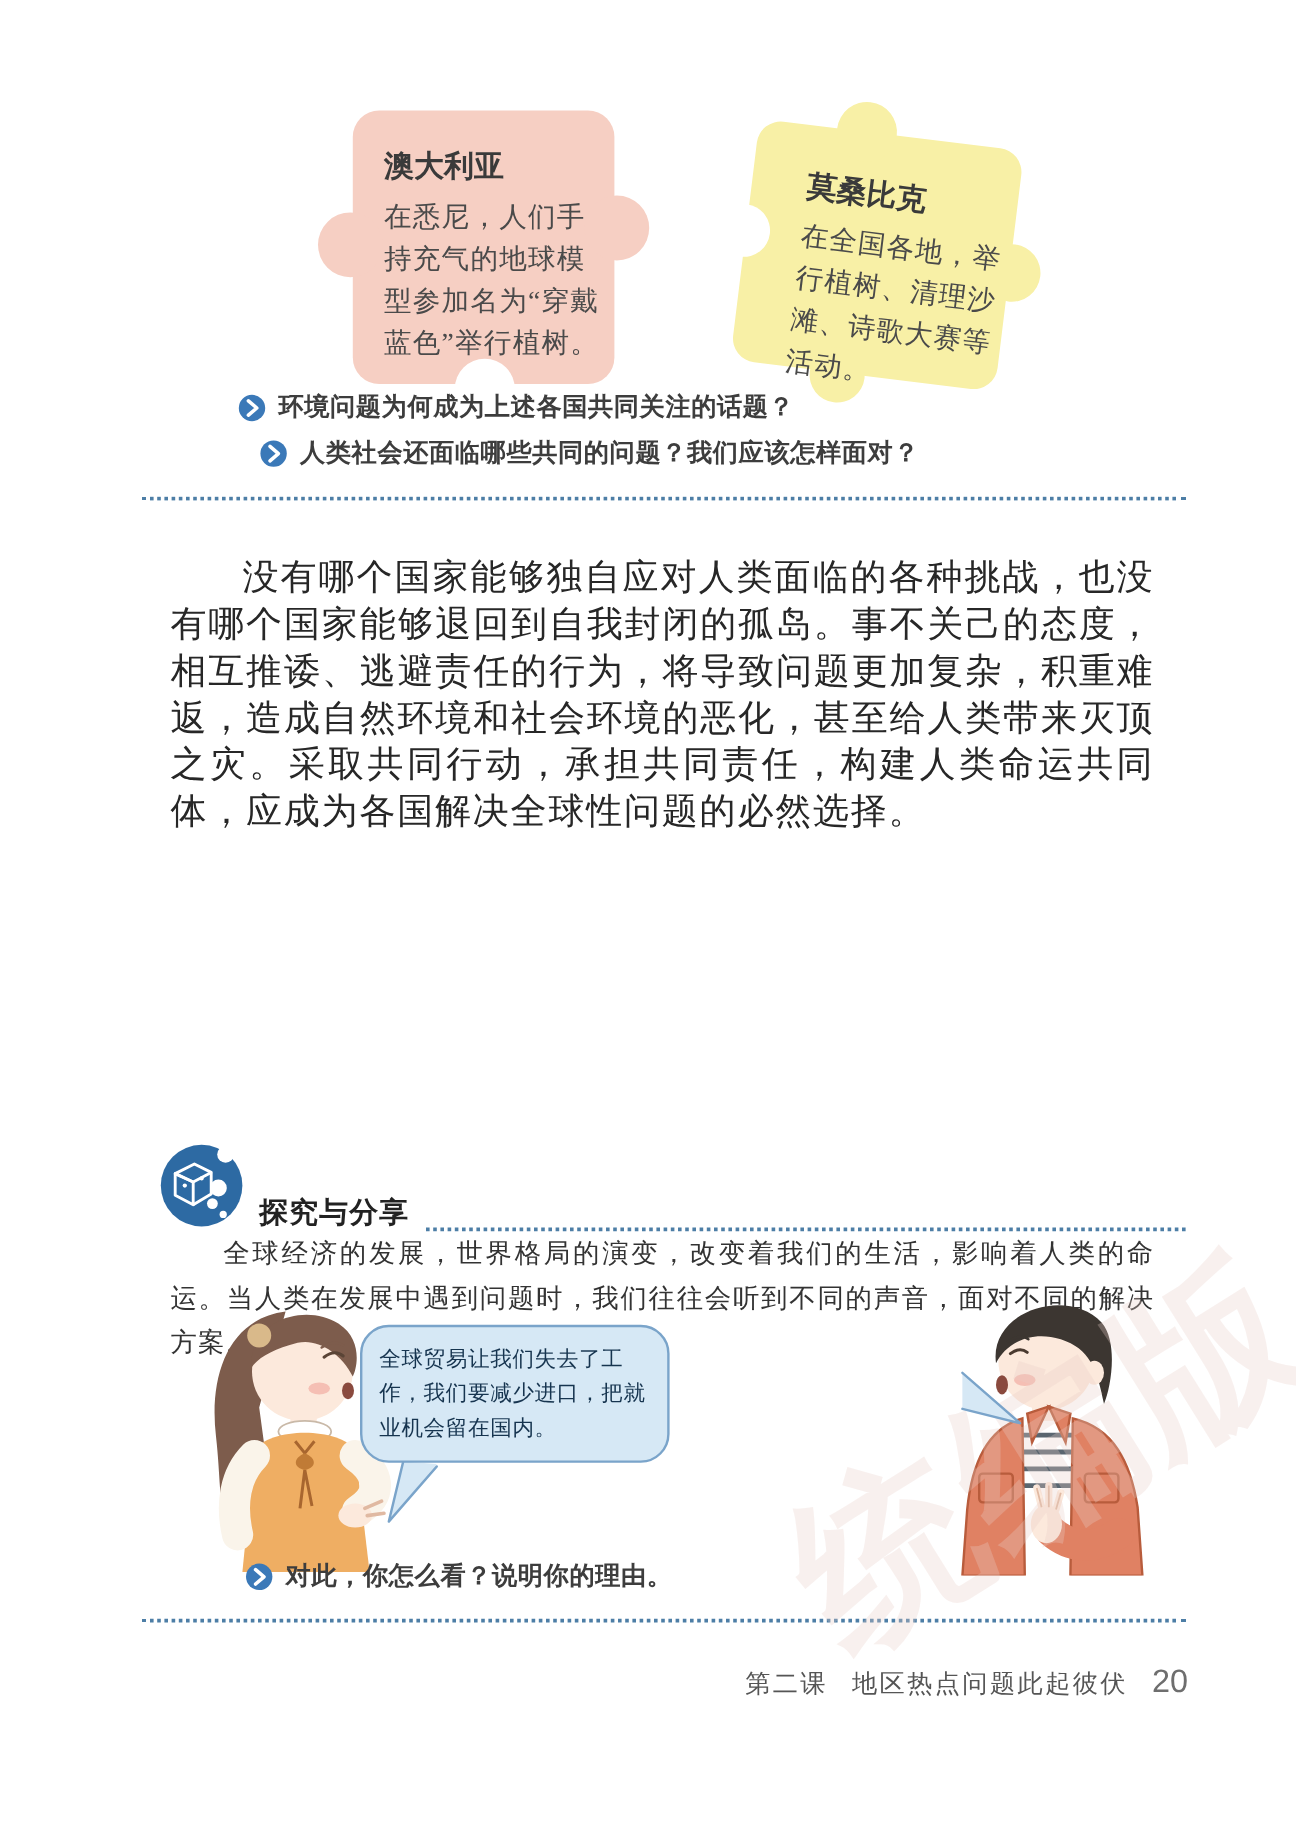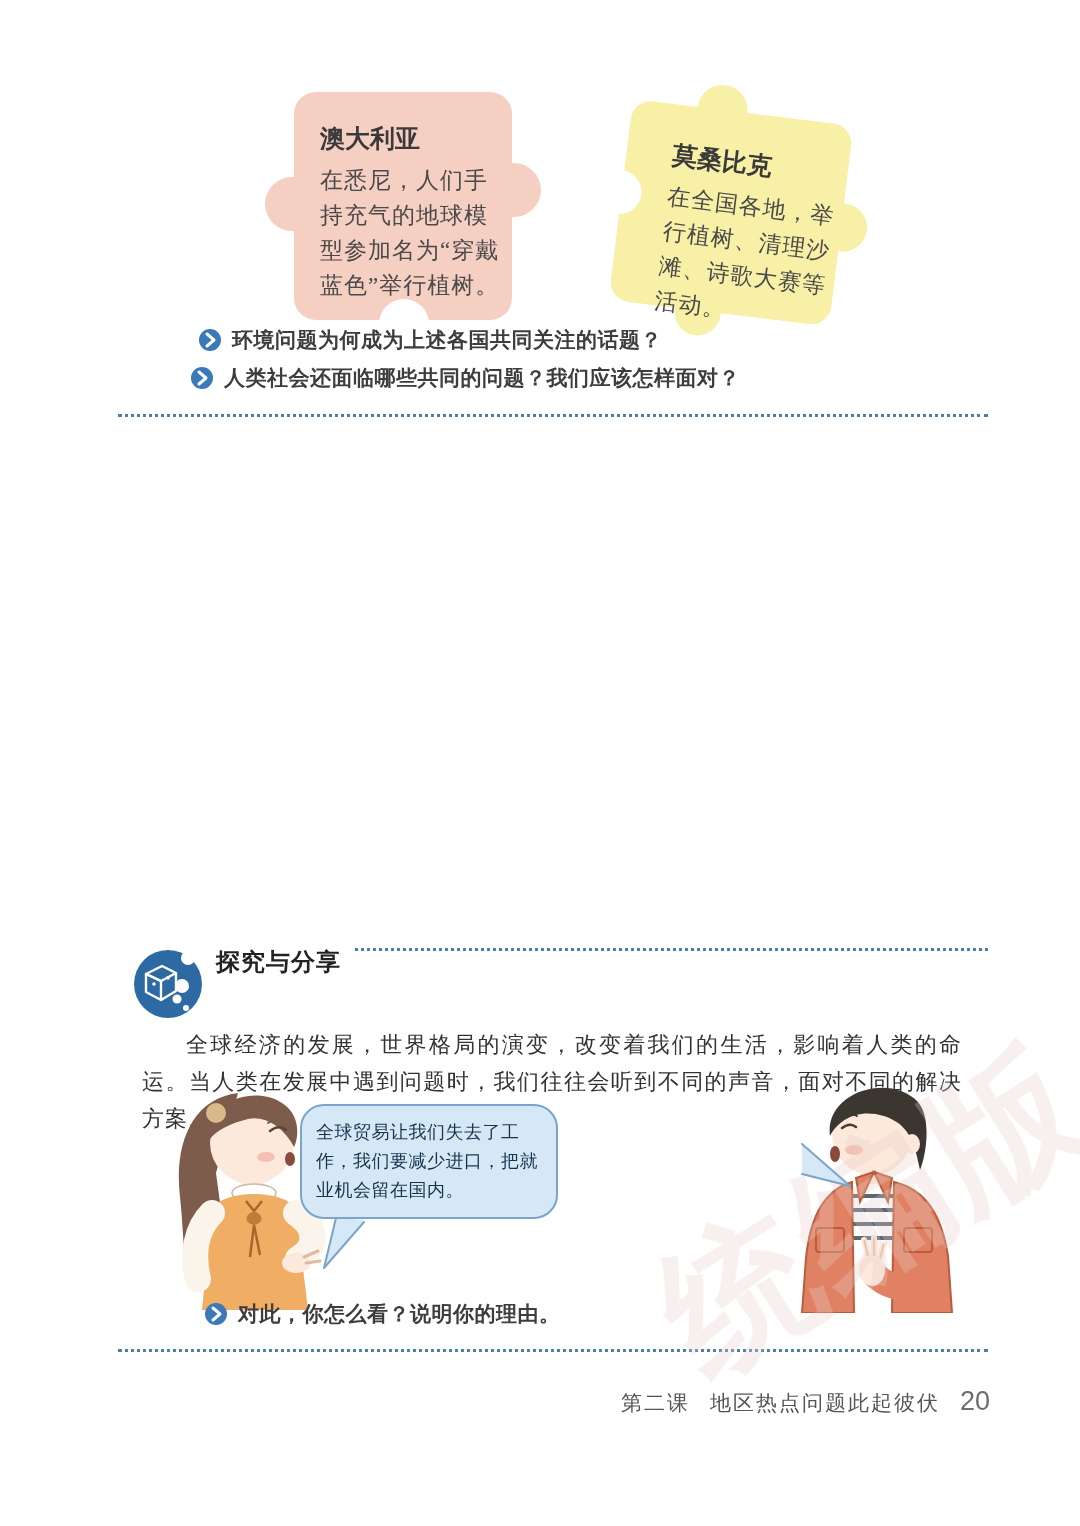--- a/index.html
+++ b/index.html
@@ -16,33 +16,33 @@
   .puzzle-body{font-size:23px;line-height:35px;color:#4a4a4a;letter-spacing:1px;margin:0;}
   .puzzle-left{left:248px;top:80px;width:310px;height:262px;}
   .puzzle-left .ptext{left:72px;top:42px;width:182px;}
   .puzzle-right{left:588px;top:84px;width:290px;height:258px;transform:rotate(7deg);}
   .puzzle-right .ptext{left:78px;top:62px;width:168px;}
   
   .qrow{position:absolute;display:flex;align-items:flex-start;gap:10px;}
   .qrow svg{flex:0 0 auto;margin-top:2px;}
   .qtext{font-family:"Liberation Sans",sans-serif;font-weight:bold;font-size:21px;color:#3d3d3d;letter-spacing:0.5px;line-height:27px;}
   .q1{left:198px;top:326px;}
-  .q2{left:190px;top:364px;}
+  .q2{left:216px;top:364px;}
   .q3{left:204px;top:1300px;}
   
   .divider{position:absolute;border-top:3px dotted #4d7ea6;height:0;}
   .divider1{left:118px;right:92px;top:414px;}
   .divider2{left:118px;right:92px;top:1349px;}
   
   .bodytext{position:absolute;left:142px;width:820px;font-size:30px;line-height:39px;
     color:#272727;text-align:justify;letter-spacing:1.5px;}
   .bodytext p{margin:0;text-indent:2em;}
   .maintext{top:462px;}
   
-  .explore-head{position:absolute;left:130px;right:92px;top:946px;height:80px;display:flex;align-items:flex-start;}
+  .explore-head{position:absolute;left:130px;right:92px;top:946px;height:80px;display:flex;align-items:flex-end;}
   .explore-label{font-family:"Liberation Sans",sans-serif;font-weight:bold;font-size:24px;color:#222;margin-left:10px;letter-spacing:1px;white-space:nowrap;}
   .explore-dots{flex:1;border-top:3px dotted #4d7ea6;height:0;margin-left:14px;margin-top:2px;}
   .intro{top:1026px;font-size:22px;line-height:37px;color:#333;letter-spacing:1px;}
   
   .bubble{position:absolute;background:#d6e8f5;border:2px solid #7aa4ca;border-radius:24px;
     padding:12px 14px;font-size:18px;line-height:29px;color:#16344f;letter-spacing:0.5px;z-index:3;}
   .bubble-left{left:300px;top:1104px;width:226px;}
   .bubble-right{left:612px;top:1108px;width:154px;}
   .tail{position:absolute;z-index:2;}
   
@@ -103,20 +103,21 @@
     <svg width="24" height="24" viewBox="0 0 24 24">
       <circle cx="12" cy="12" r="11" fill="#3b79b8"></circle>
       <path d="M9 6 L16 12 L9 18" fill="none" stroke="#ffffff" stroke-width="3" stroke-linecap="round" stroke-linejoin="round"></path>
     </svg>
     <span class="qtext">人类社会还面临哪些共同的问题？我们应该怎样面对？</span>
   </div>
 
   <div class="divider divider1"></div>
 
   <div class="bodytext maintext">
+    <p>没有哪个国家能够独自应对人类面临的各种挑战，也没有哪个国家能够退回到自我封闭的孤岛。事不关己的态度，相互推诿、逃避责任的行为，将导致问题更加复杂，积重难返，造成自然环境和社会环境的恶化，甚至给人类带来灭顶之灾。采取共同行动，承担共同责任，构建人类命运共同体，应成为各国解决全球性问题的必然选择。</p>
   </div>
 
   <div class="explore-head">
     <svg width="76" height="76" viewBox="0 0 76 76">
       <circle cx="38" cy="38" r="34" fill="#2d6aa3"></circle>
       <circle cx="58" cy="12" r="7" fill="#ffffff"></circle>
       <g stroke="#ffffff" stroke-width="2.4" fill="none" stroke-linejoin="round">
         <path d="M16 28 L32 20 L46 27 L31 35 Z"></path>
         <path d="M16 28 L16 46 L31 54 L31 35 Z"></path>
         <path d="M46 27 L46 45 L31 54"></path>

